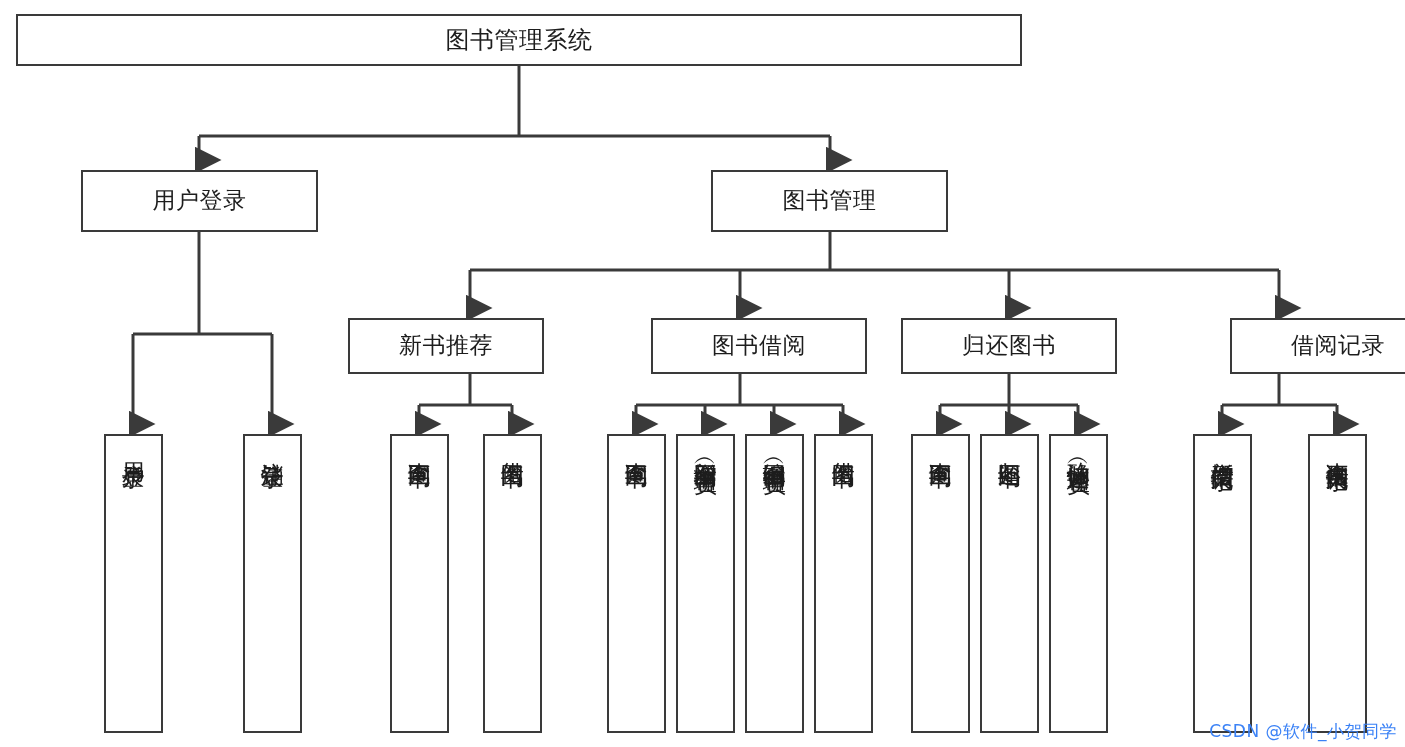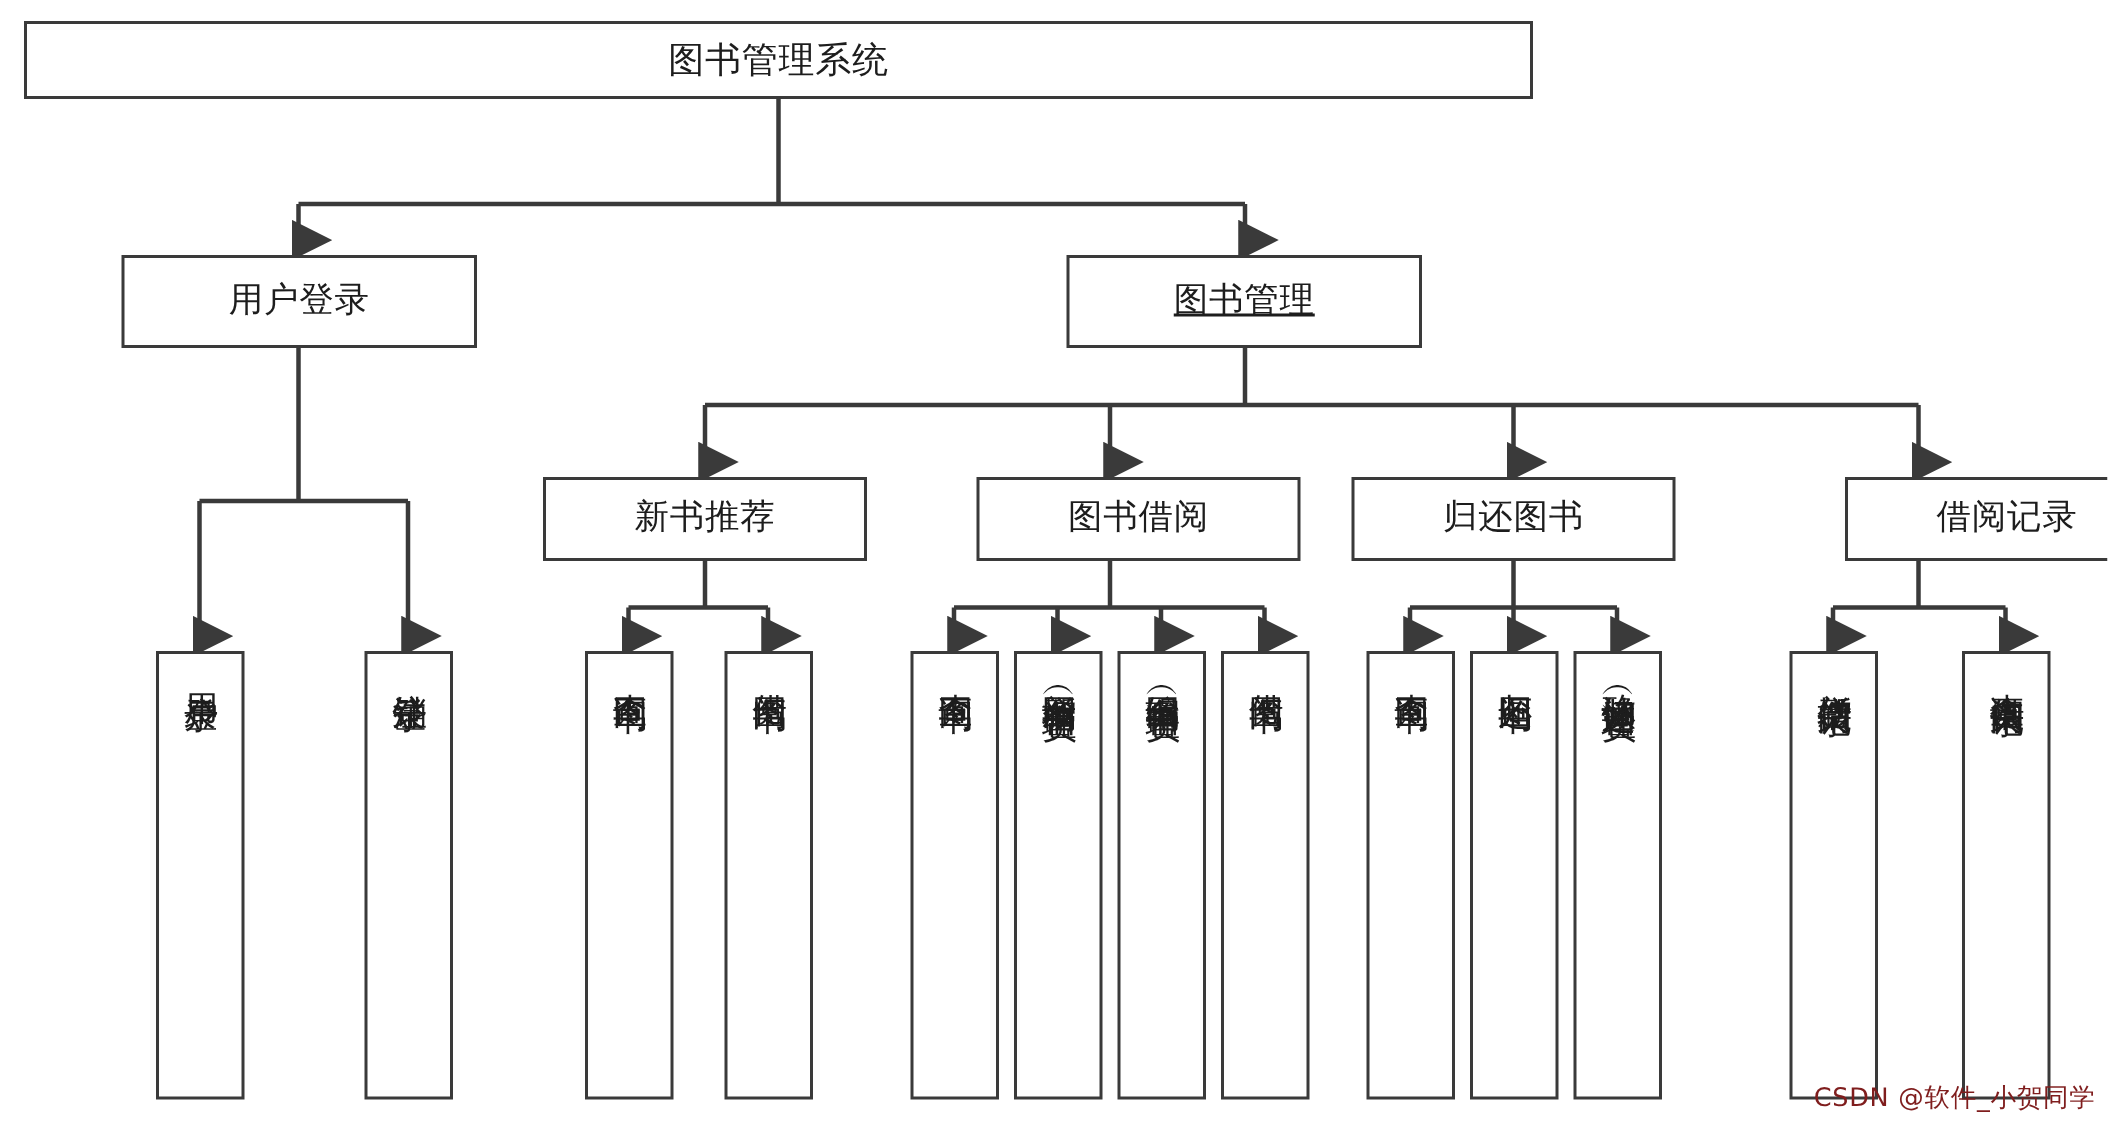--- a/index.html
+++ b/index.html
@@ -60,21 +60,21 @@
     margin: 0 auto;
   }
   .node.root .label {
     font-size: 24px;
   }
   #watermark {
     position: absolute;
     right: 8px;
     bottom: 4px;
     font-size: 17px;
-    color: #7f1d1d;
+    color: #3b82f6;
     white-space: nowrap;
     z-index: 5;
     letter-spacing: 0.5px;
   }
 </style>
 </head>
 <body>
 
 <div id="canvas">
 
@@ -130,25 +130,25 @@
   </svg>
 
   <div class="node horizontal root" style="left:16px; top:14px; width:1006px; height:52px;">
     <span class="label">图书管理系统</span>
   </div>
 
   <div class="node horizontal" style="left:81px; top:170px; width:237px; height:62px;">
     <span class="label">用户登录</span>
   </div>
 
-  <div class="node horizontal" style="left:711px; top:170px; width:237px; height:62px;text-decoration:underline;">
+  <div class="node horizontal" style="left:711px; top:170px; width:237px; height:62px;">
     <span class="label">图书管理</span>
   </div>
 
-  <div class="node horizontal" style="left:362px; top:318px; width:216px; height:56px;">
+  <div class="node horizontal" style="left:348px; top:318px; width:196px; height:56px;">
     <span class="label">新书推荐</span>
   </div>
 
   <div class="node horizontal" style="left:651px; top:318px; width:216px; height:56px;">
     <span class="label">图书借阅</span>
   </div>
 
   <div class="node horizontal" style="left:901px; top:318px; width:216px; height:56px;">
     <span class="label">归还图书</span>
   </div>

